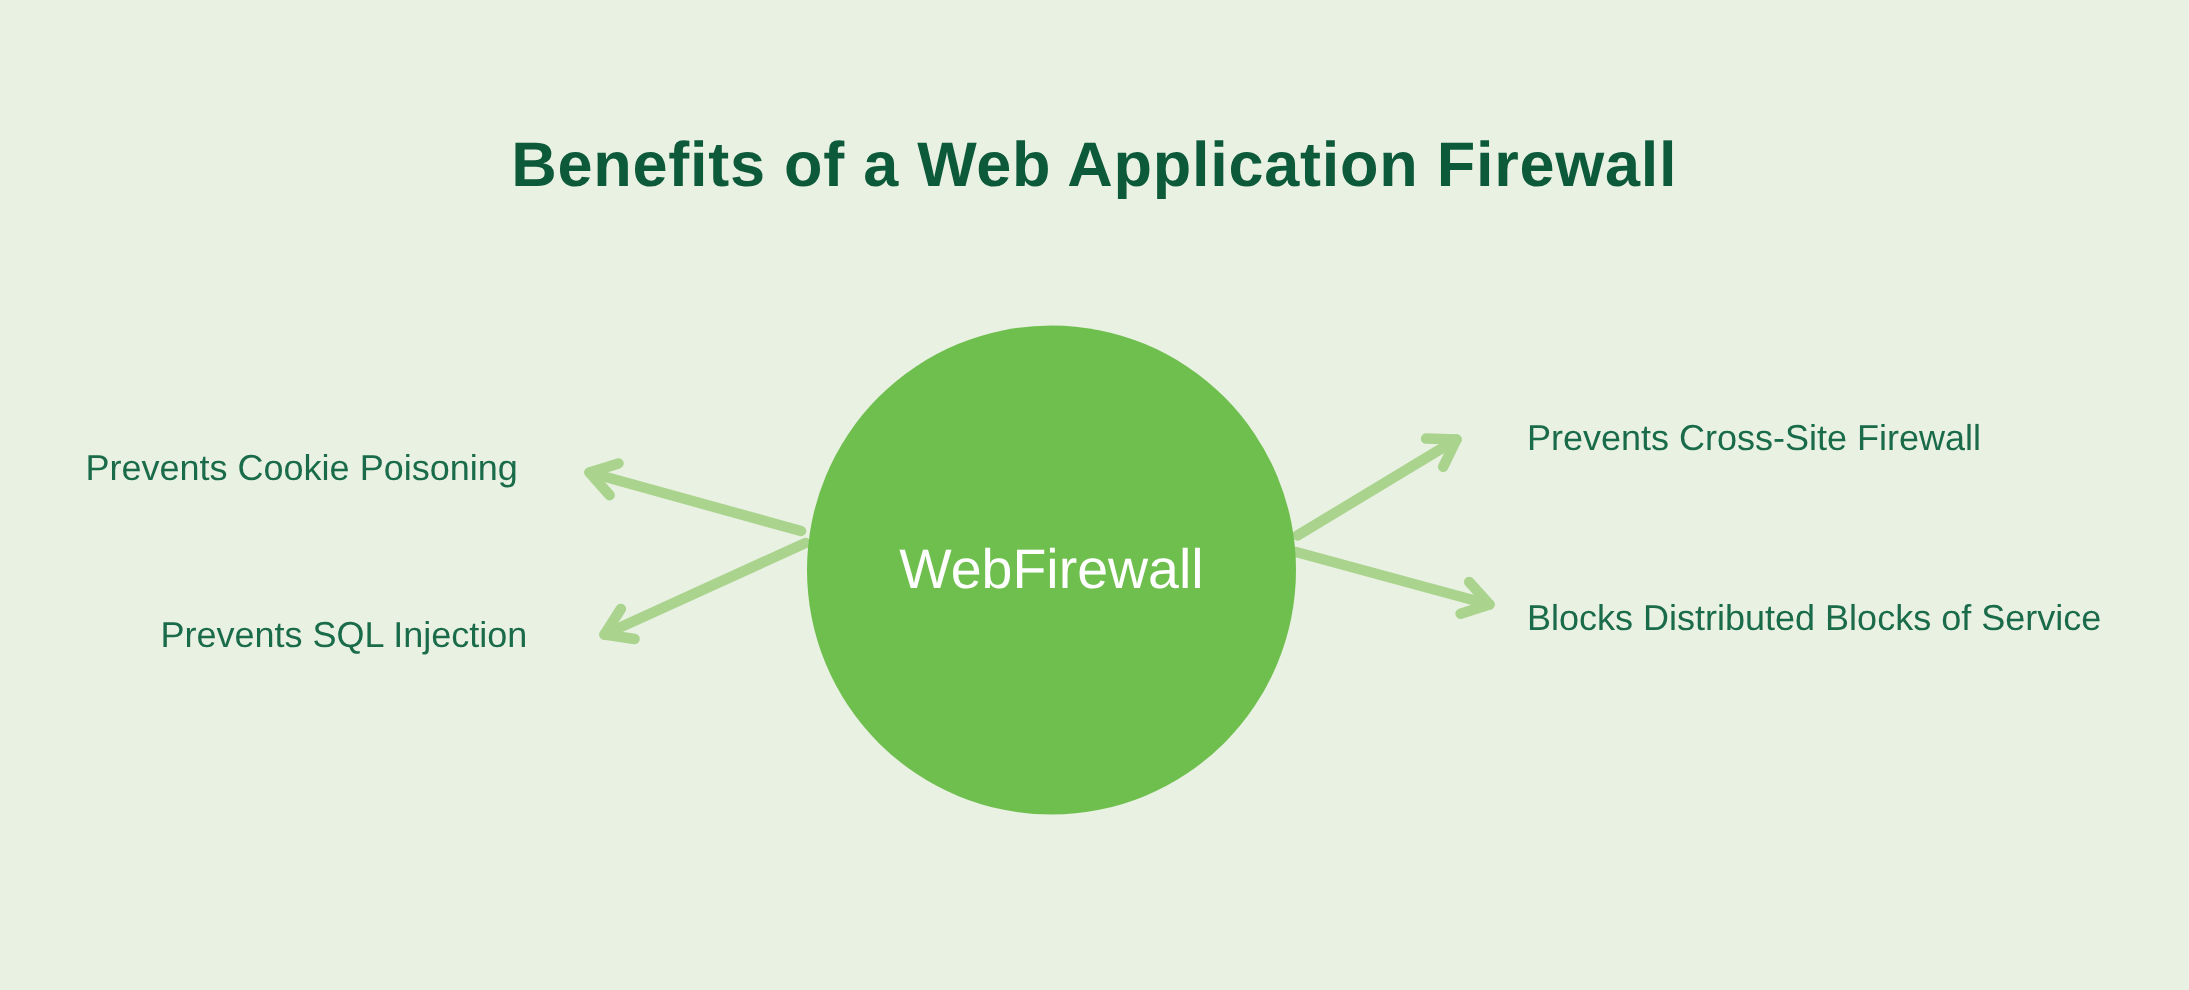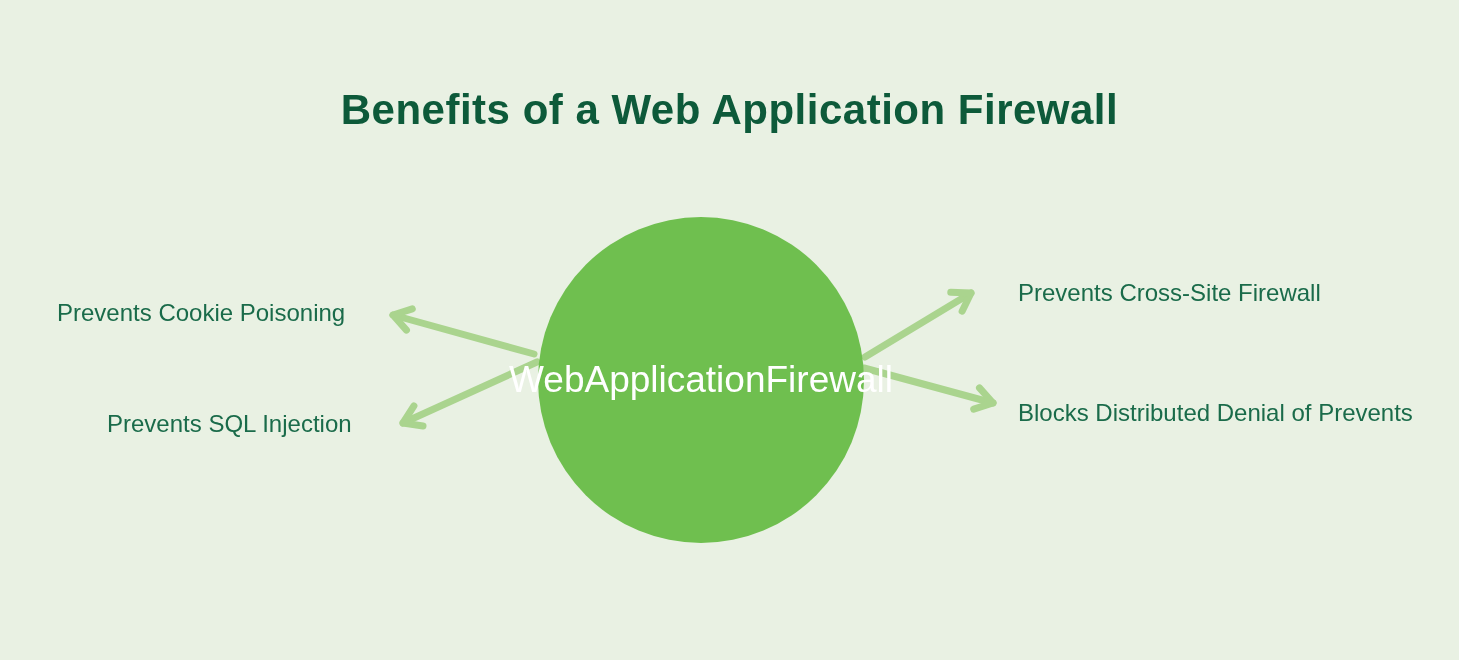--- a/index.html
+++ b/index.html
@@ -86,22 +86,21 @@
       </marker>
     </defs>
     <line x1="534" y1="354" x2="393" y2="315" style="stroke:var(--arrow)" stroke-width="7" stroke-linecap="round" marker-end="url(#chevron)"></line>
     <line x1="537" y1="362" x2="403" y2="423" style="stroke:var(--arrow)" stroke-width="7" stroke-linecap="round" marker-end="url(#chevron)"></line>
     <line x1="865" y1="357" x2="971" y2="293" style="stroke:var(--arrow)" stroke-width="7" stroke-linecap="round" marker-end="url(#chevron)"></line>
     <line x1="864" y1="368" x2="993" y2="403" style="stroke:var(--arrow)" stroke-width="7" stroke-linecap="round" marker-end="url(#chevron)"></line>
   </svg>
 
   <div class="central-node">
     <span>Web</span>
-    <span>Application</span>
     <span>Firewall</span>
   </div>
 
   <div class="benefit left-top">Prevents Cookie Poisoning</div>
   <div class="benefit left-bottom">Prevents SQL Injection</div>
   <div class="benefit right-top">Prevents Cross-Site Firewall</div>
-  <div class="benefit right-bottom">Blocks Distributed Denial of Prevents</div>
+  <div class="benefit right-bottom">Blocks Distributed Blocks of Service</div>
 
 </div>
 
 </body></html>

